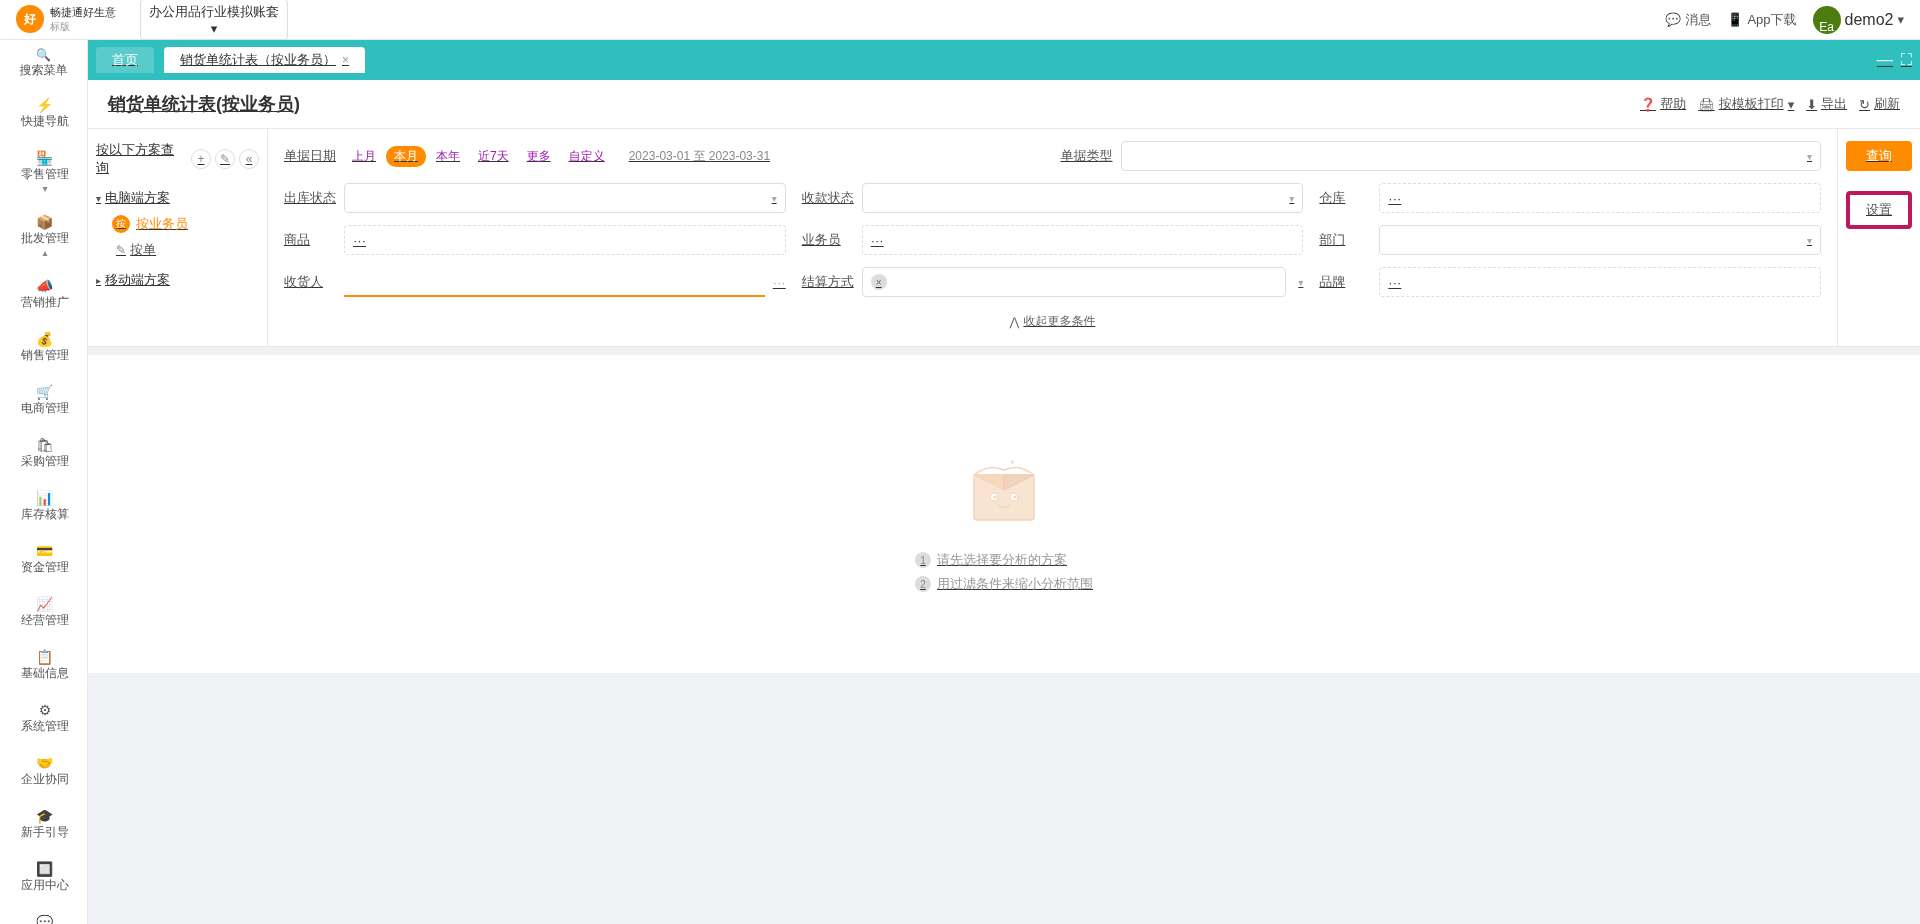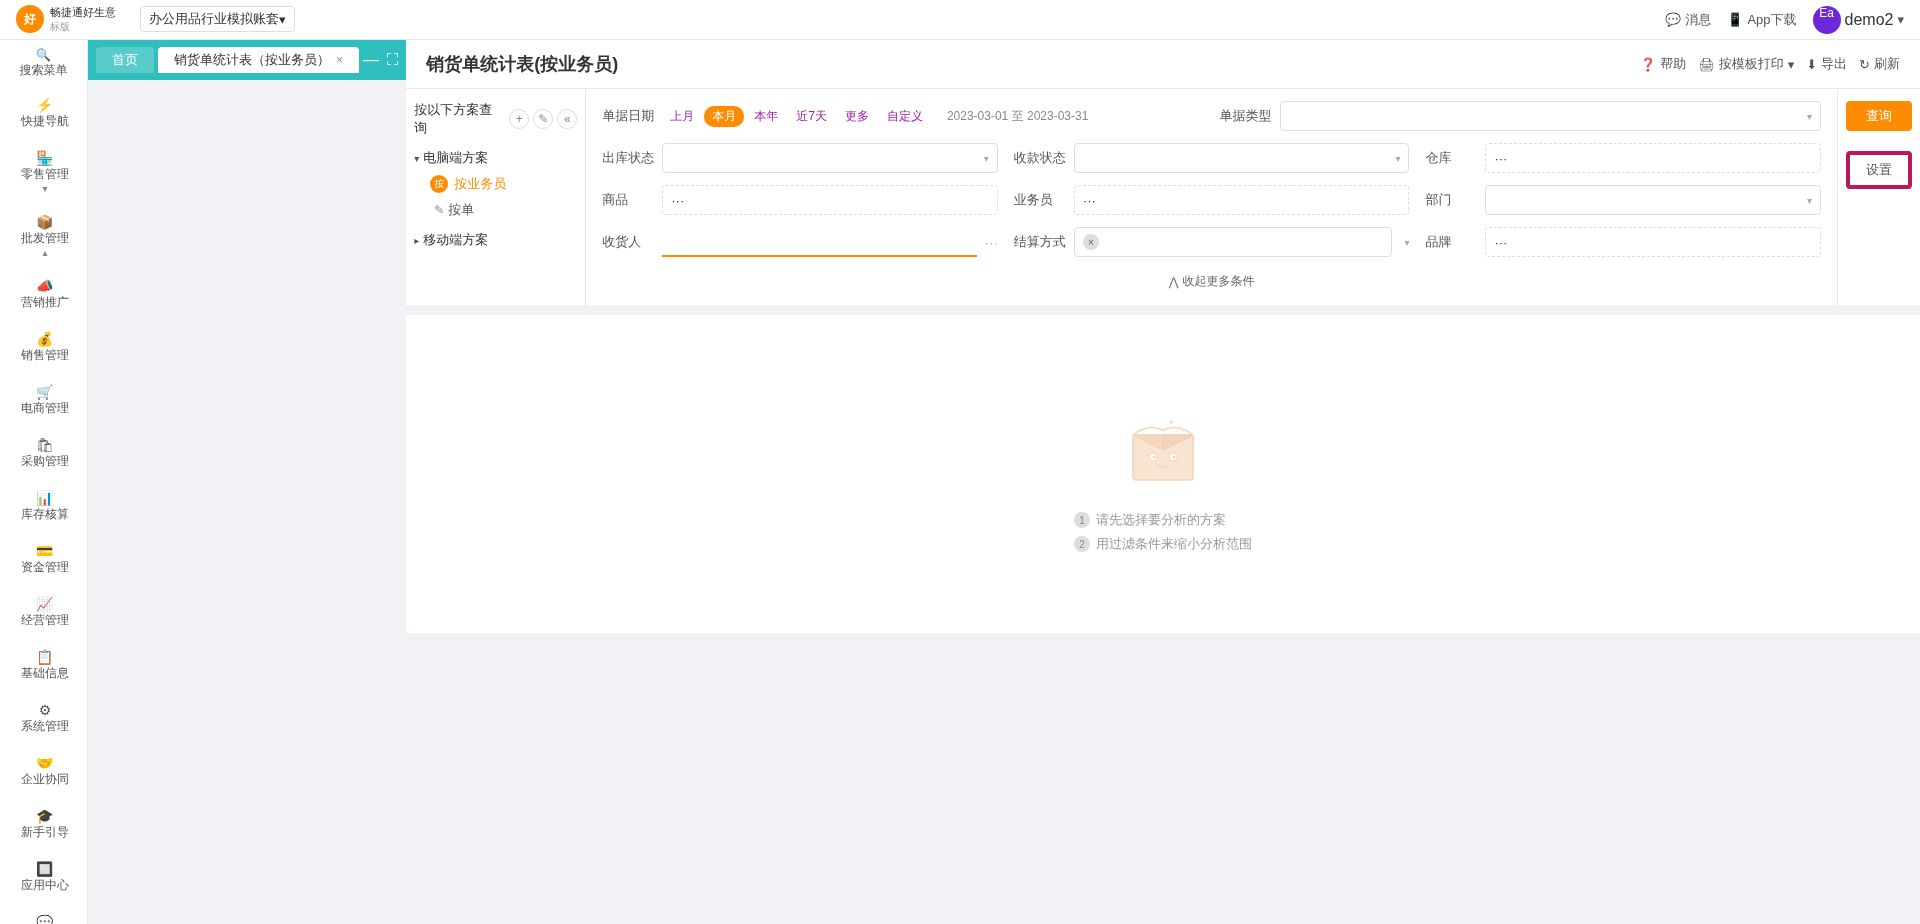--- a/index.html
+++ b/index.html
@@ -6,38 +6,38 @@
     body { background: #f0f2f5; font-size: 13px; color: #333; overflow: hidden; }
 
     
     .app-container { display: flex; flex-direction: column; height: 924px; width: 1920px; }
     .top-bar { height: 40px; background: #fff; display: flex; align-items: center; justify-content: space-between; padding: 0 16px; border-bottom: 1px solid #e8e8e8; flex-shrink: 0; }
     .top-bar-left { display: flex; align-items: center; gap: 8px; }
     .logo-area { display: flex; align-items: center; gap: 6px; }
     .logo-icon { width: 28px; height: 28px; background: #ff8c00; border-radius: 50%; display: flex; align-items: center; justify-content: center; color: white; font-size: 12px; font-weight: bold; }
     .logo-text { font-size: 11px; color: #333; line-height: 1.3; }
     .logo-sub { font-size: 10px; color: #999; }
-    .app-selector { display: flex; align-items: center; gap: 0; font-size: 13px; color: #333; cursor: pointer; border: 1px solid #ddd; border-radius: 4px; padding: 3px 8px; margin-left: 16px; }
+    .app-selector { display: flex; align-items: center; gap: 0; font-size: 13px; color: #333; cursor: pointer; border: 1px solid #ddd; border-radius: 4px; padding: 3px 8px; margin-left: 16px; flex-direction: column; }
     .top-bar-right { display: flex; align-items: center; gap: 16px; }
     .top-bar-action { display: flex; align-items: center; gap: 4px; cursor: pointer; color: #555; font-size: 13px; }
-    .user-avatar { width: 28px; height: 28px; border-radius: 50%; background: #6d28d9; display: flex; align-items: flex-start; justify-content: center; color: white; font-size: 12px; }
+    .user-avatar { width: 28px; height: 28px; border-radius: 50%; background: #4d7c0f; display: flex; align-items: flex-end; justify-content: center; color: white; font-size: 12px; }
     .user-name { font-size: 16px; color: #333; cursor: pointer; }
 
     .main-layout { display: flex; flex: 1; overflow: hidden; }
 
     
     .sidebar { width: 88px; background: #fff; border-right: 1px solid #e8e8e8; display: flex; flex-direction: column; flex-shrink: 0; overflow-y: auto; }
     .sidebar-item { display: flex; flex-direction: column; align-items: center; padding: 10px 4px; cursor: pointer; color: #555; font-size: 12px; border-left: 3px solid transparent; }
     .sidebar-search { padding: 8px 6px; font-size: 12px; color: #555; display: flex; flex-direction: column; align-items: center; cursor: pointer; }
 
     
-    .content-area { flex: 1; display: flex; flex-direction: row; overflow: hidden; }
+    .content-area { flex: 1; display: flex; flex-direction: column; overflow: hidden; text-decoration: underline; }
     .tab-bar { background: #30bfbf; display: flex; align-items: center; height: 40px; padding: 0 8px; gap: 4px; flex-shrink: 0; }
     .tab-home { background: rgba(255,255,255,0.2); color: #fff; padding: 4px 16px; border-radius: 4px 4px 0 0; cursor: pointer; font-size: 13px; display: flex; align-items: center; }
-    .tab-active { background: #fff; color: #333; padding: 4px 16px; border-radius: 4px 4px 0 0; cursor: pointer; font-size: 13px; display: flex; align-items: center; gap: 6px; }
+    .tab-active { background: #fff; color: #333; padding: 4px 16px; border-radius: 4px 4px 0 0; cursor: pointer; font-size: 13px; display: flex; align-items: center; gap: 6px; margin-left: 6px; }
     .tab-close { color: #999; cursor: pointer; font-size: 12px; }
     .tab-bar-right { margin-left: auto; display: flex; align-items: center; gap: 8px; }
     .tab-bar-icon { color: #fff; cursor: pointer; font-size: 16px; }
 
     
     .page-content { flex: 1; overflow-y: auto; padding: 0; background: #f0f2f5; }
     .page-header { background: #fff; padding: 12px 20px; display: flex; align-items: center; justify-content: space-between; border-bottom: 1px solid #e8e8e8; }
     .page-title { font-size: 18px; color: #333; font-weight: 600; }
     .page-header-actions { display: flex; align-items: center; gap: 12px; }
     .header-action-btn { display: flex; align-items: center; gap: 4px; color: #555; cursor: pointer; font-size: 13px; }

